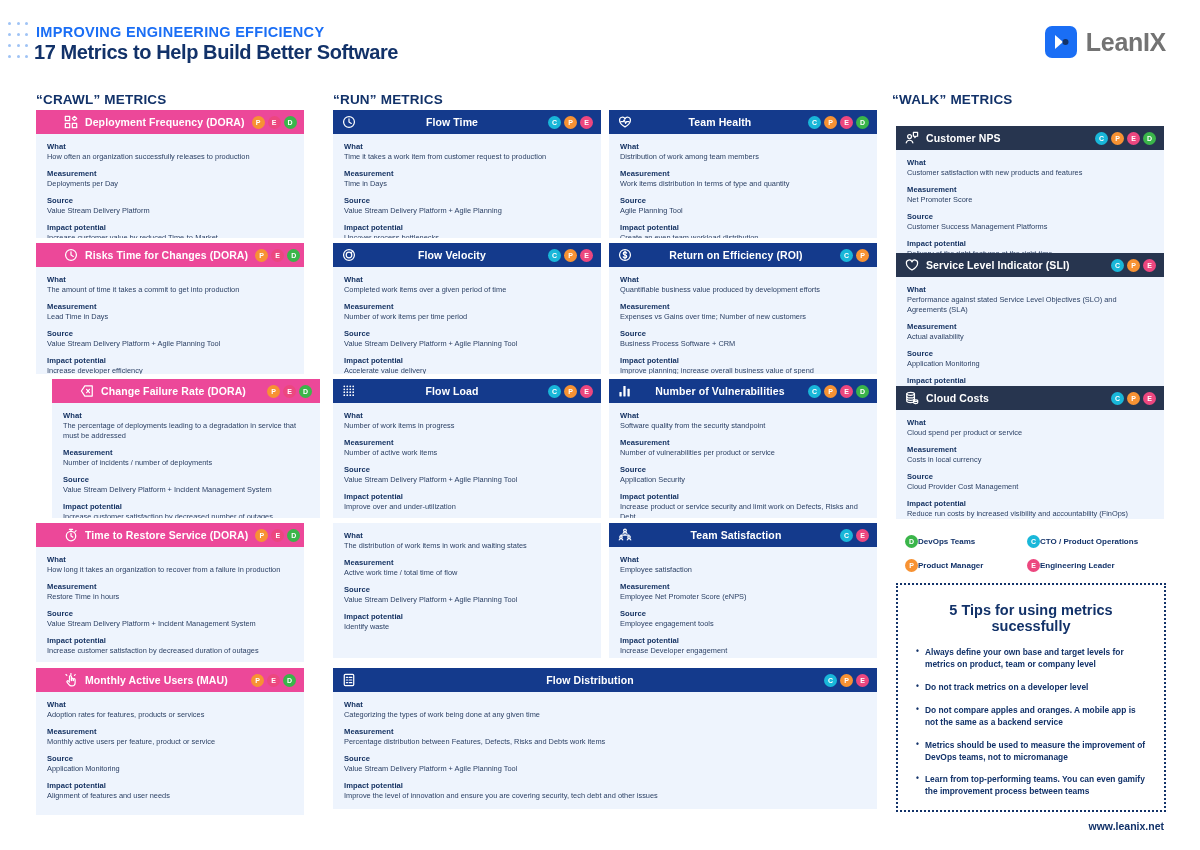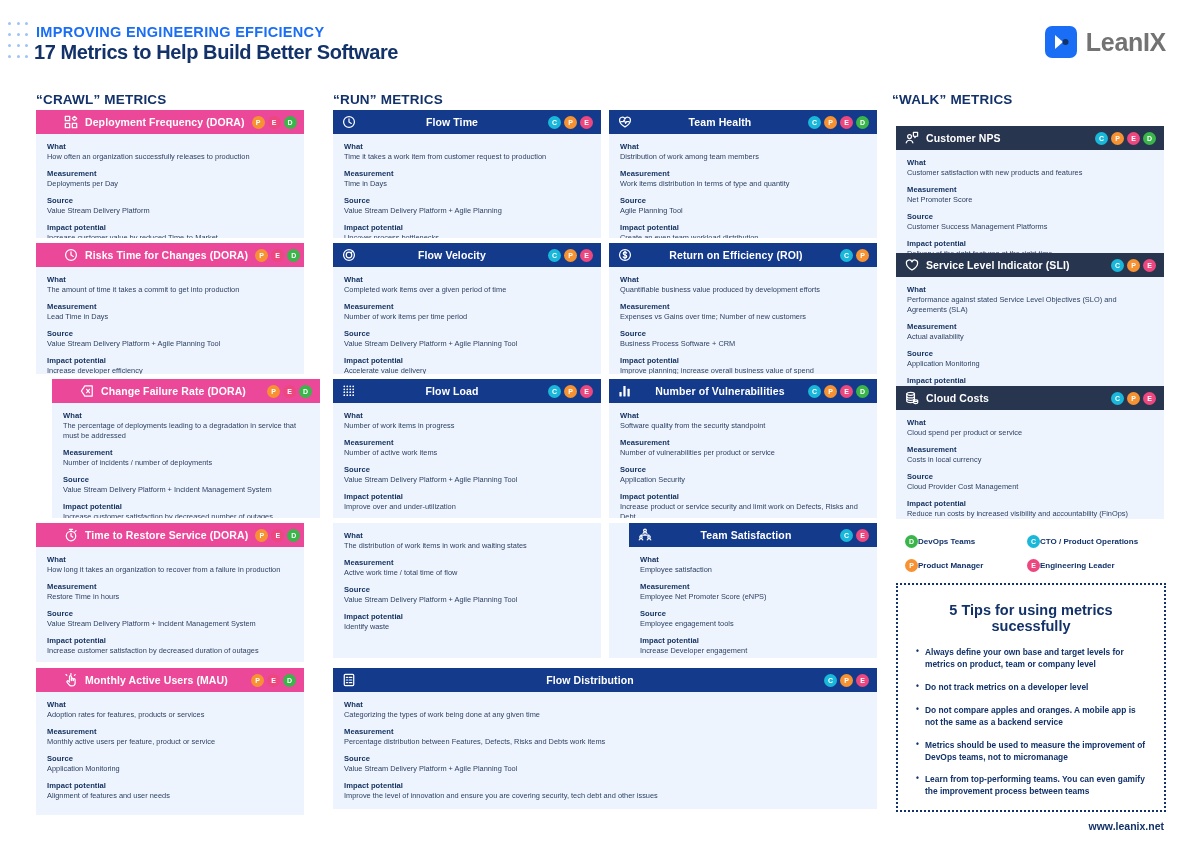--- a/index.html
+++ b/index.html
@@ -425,21 +425,21 @@
       <div class="f-label first">What</div>
       <div class="f-val">Software quality from the security standpoint</div>
       <div class="f-label">Measurement</div>
       <div class="f-val">Number of vulnerabilities per product or service</div>
       <div class="f-label">Source</div>
       <div class="f-val">Application Security</div>
       <div class="f-label">Impact potential</div>
       <div class="f-val">Increase product or service security and limit work on Defects, Risks and Debt</div>
     </div>
     </div>
-    <div class="card" style="left: 609px; top: 523px; width: 268px; height: 135px; padding-left: 20px;">
+    <div class="card" style="left: 609px; top: 523px; width: 268px; height: 135px;">
     <div class="card-head run">
       <span class="card-icon">
           <svg viewBox="0 0 16 16" width="14" height="14">
             <circle cx="8" cy="2.8" r="1.5" stroke="#ffffff" stroke-width="1.4" fill="none" stroke-linecap="round" stroke-linejoin="round"></circle>
             <path d="M5.8 6.2 a2.3 2.3 0 0 1 4.4 0" stroke="#ffffff" stroke-width="1.4" fill="none" stroke-linecap="round" stroke-linejoin="round"></path>
             <circle cx="3.4" cy="10.4" r="1.4" stroke="#ffffff" stroke-width="1.4" fill="none" stroke-linecap="round" stroke-linejoin="round"></circle>
             <path d="M1.4 13.6 a2.1 2.1 0 0 1 4 0" stroke="#ffffff" stroke-width="1.4" fill="none" stroke-linecap="round" stroke-linejoin="round"></path>
             <circle cx="12.6" cy="10.4" r="1.4" stroke="#ffffff" stroke-width="1.4" fill="none" stroke-linecap="round" stroke-linejoin="round"></circle>
             <path d="M10.6 13.6 a2.1 2.1 0 0 1 4 0" stroke="#ffffff" stroke-width="1.4" fill="none" stroke-linecap="round" stroke-linejoin="round"></path>
             <path d="M8 6.6 V8.2 M3.4 8.2 H12.6 M3.4 8.2 V9" stroke="#ffffff" stroke-width="1.4" fill="none" stroke-linecap="round" stroke-linejoin="round"></path>

